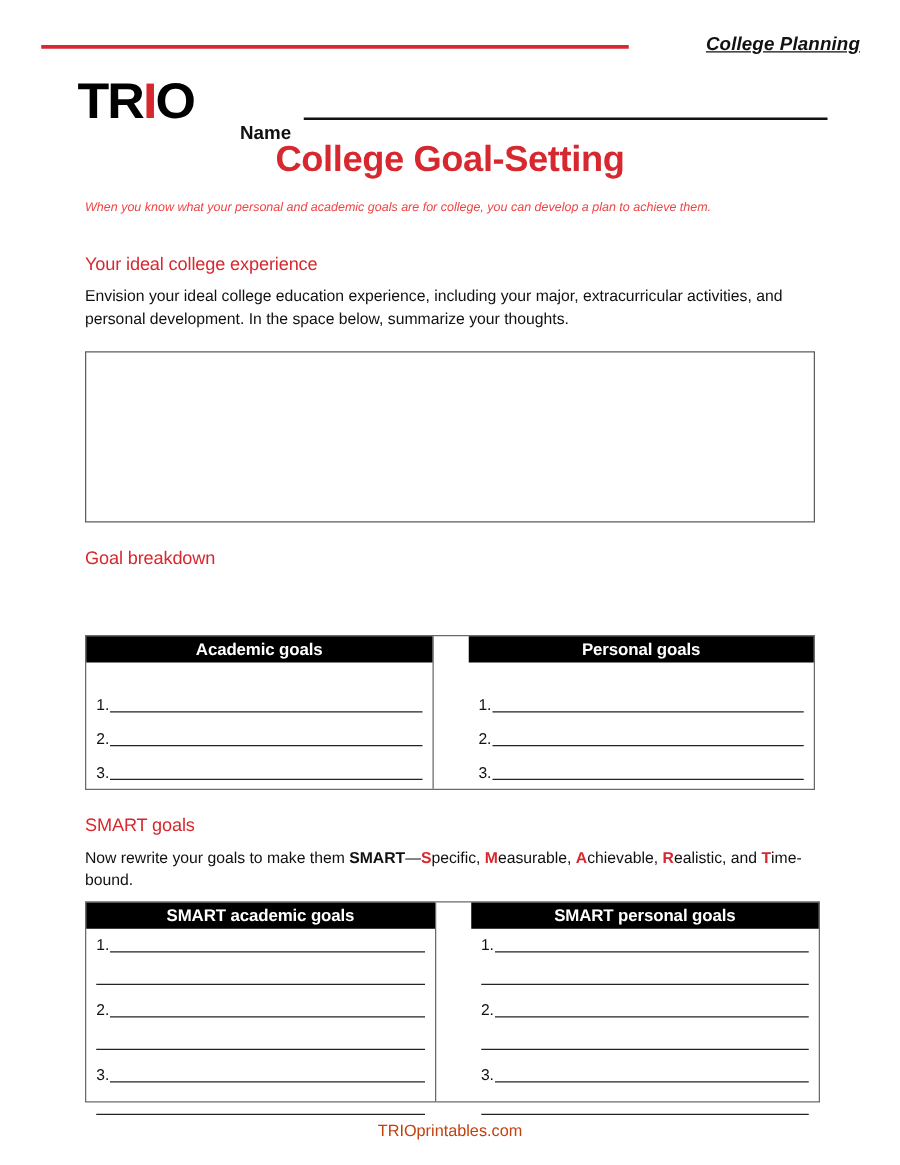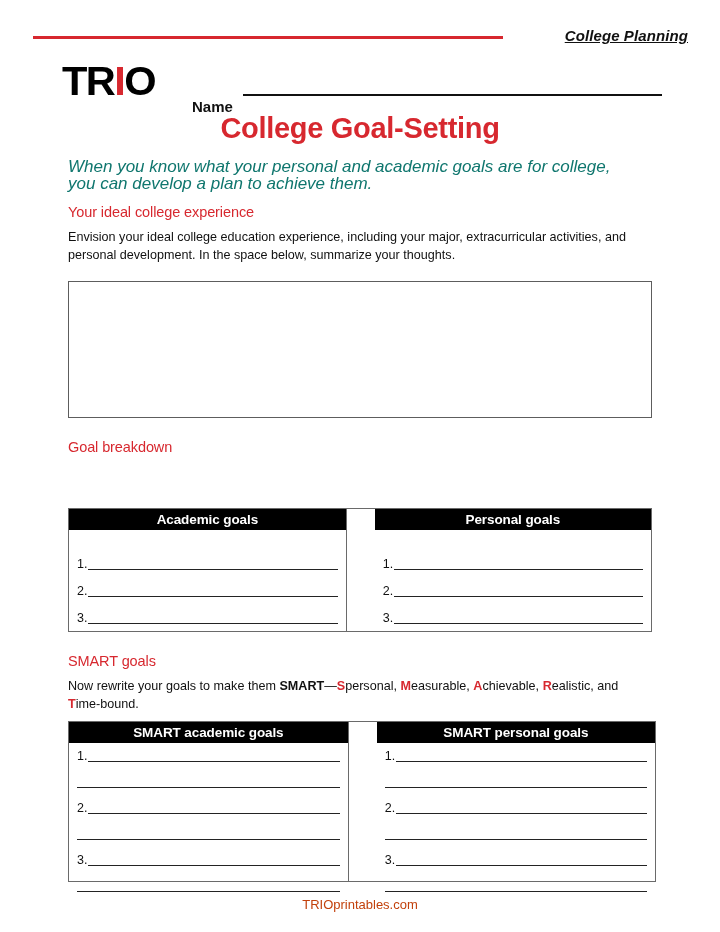--- a/index.html
+++ b/index.html
@@ -94,24 +94,24 @@
     color: #D7282F;
     letter-spacing: -.3px;
   }
 
   
   .intro {
     position: absolute;
     left: 68px;
     top: 158px;
     width: 568px;
-    font-size: 17px;
+    font-size: 10px;
     font-style: italic;
     line-height: 17px;
-    color: #0f766e;
+    color: #ef4444;
   }
 
   
   .sec-head {
     position: absolute;
     font-size: 14.5px;
     font-weight: normal;
     color: #D7282F;
     letter-spacing: -.1px;
   }
@@ -284,21 +284,21 @@
           <div class="lrow" style="top:94px;">
             <span class="lnum">3.</span>
             <span class="lrule"></span>
           </div>
         </div>
       </div>
     </div>
   </div>
 
   <div class="sec-head" id="h-smart">SMART goals</div>
-  <div class="sec-body" id="p-smart"><span>Now rewrite your goals to make them </span><span class="b">SMART</span><span>—</span><span class="r">S</span><span>personal, </span><span class="r">M</span><span>easurable, </span><span class="r">A</span><span>chievable, </span><span class="r">R</span><span>ealistic, and </span><span class="r">T</span><span>ime-bound.</span></div>
+  <div class="sec-body" id="p-smart"><span>Now rewrite your goals to make them </span><span class="b">SMART</span><span>—</span><span class="r">S</span><span>pecific, </span><span class="r">M</span><span>easurable, </span><span class="r">A</span><span>chievable, </span><span class="r">R</span><span>ealistic, and </span><span class="r">T</span><span>ime-bound.</span></div>
 
   <div class="tbl" id="tbl-smart">
     <div class="col left">
       <div class="col-head">SMART academic goals</div>
       <div class="col-body">
         <div class="lines">
           <div class="lrow" style="top:19px;">
             <span class="lnum">1.</span>
             <span class="lrule"></span>
           </div>

